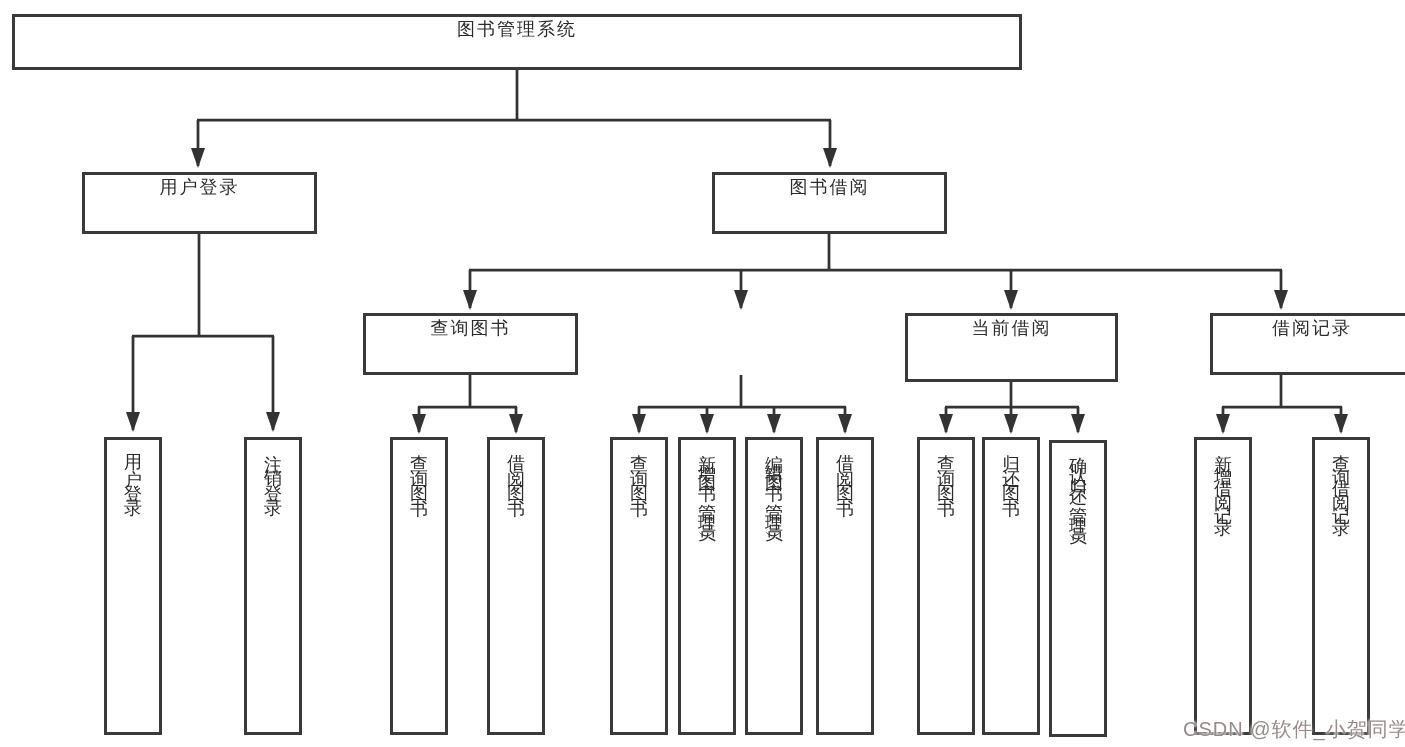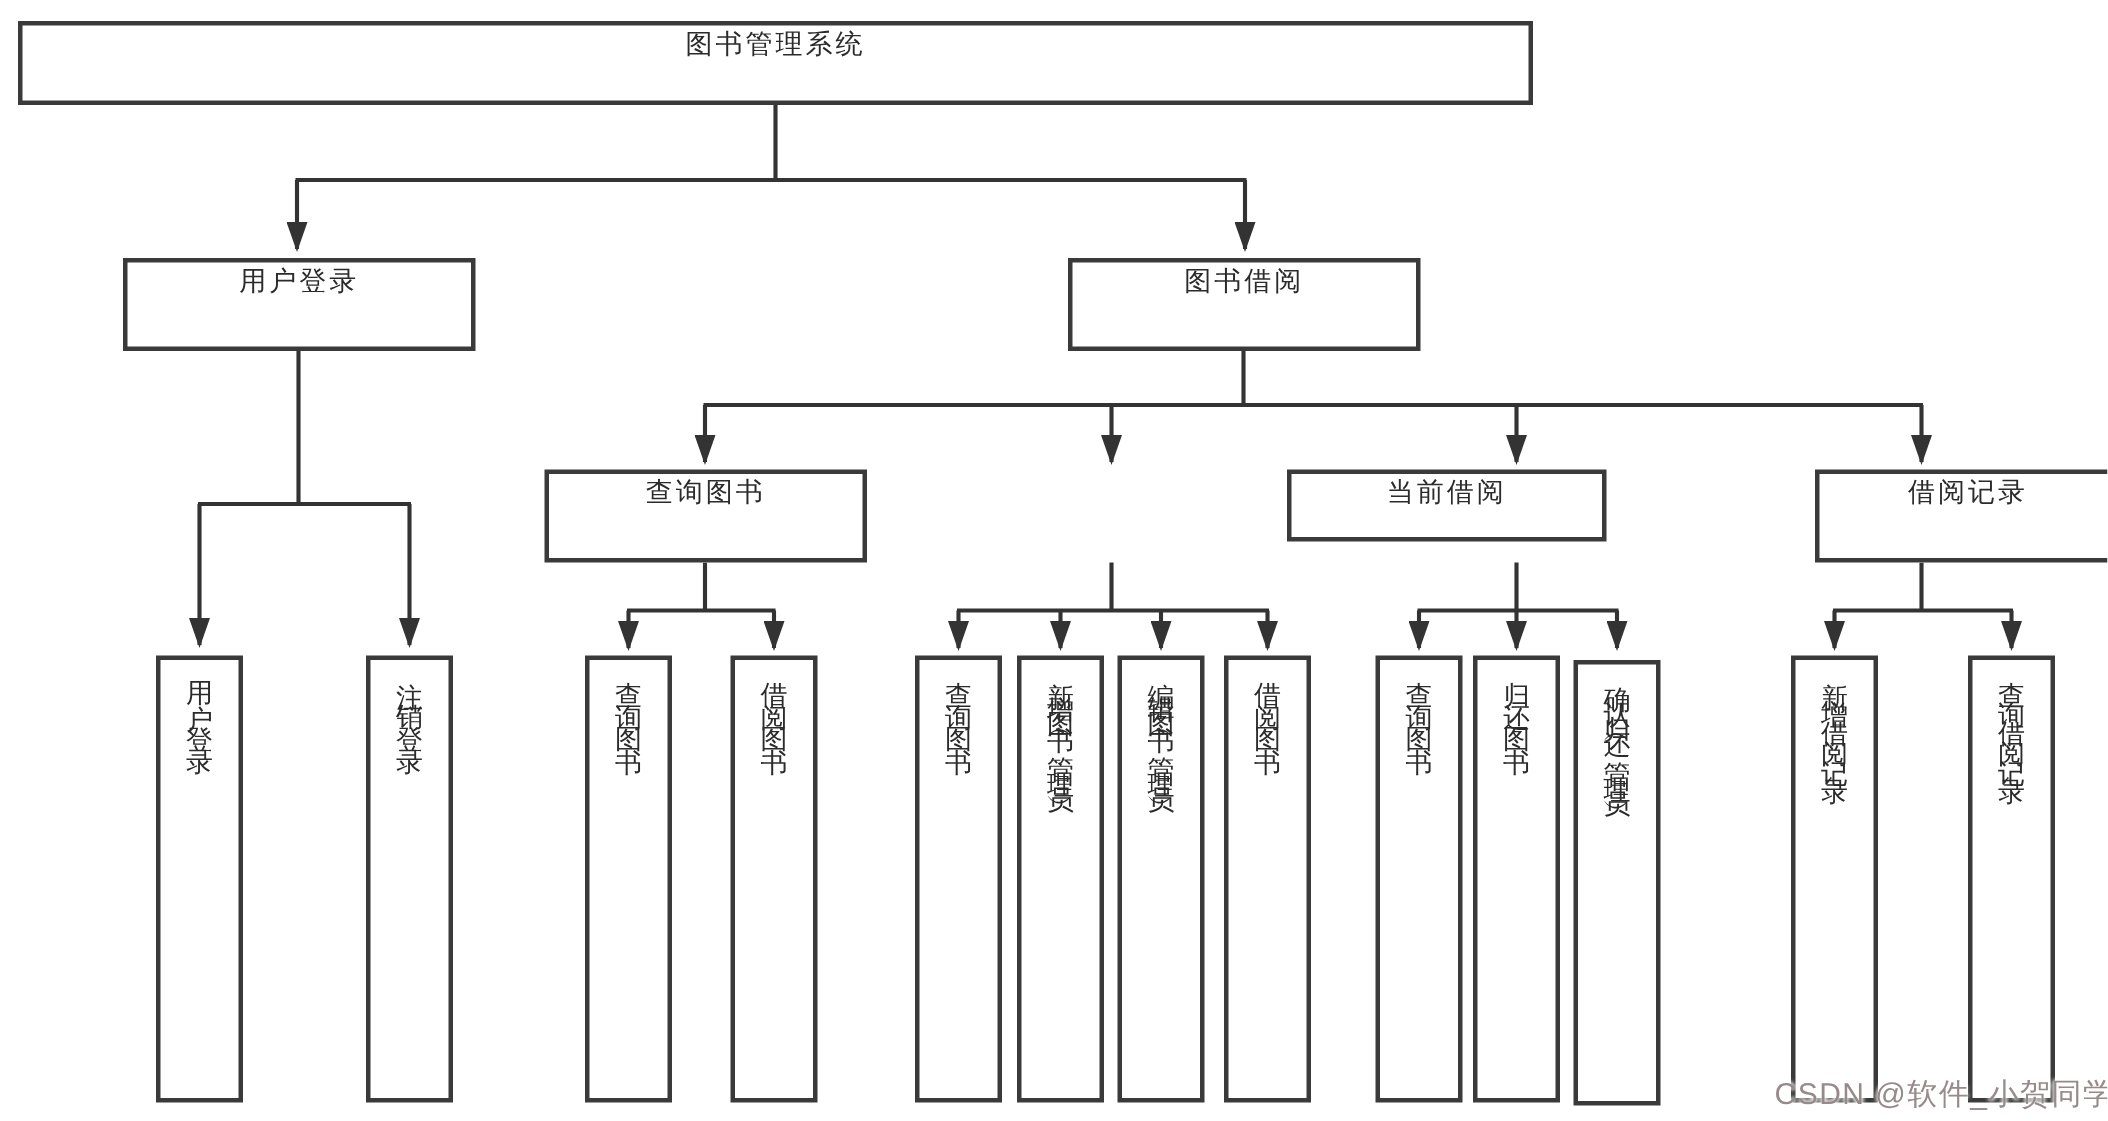--- a/index.html
+++ b/index.html
@@ -91,21 +91,21 @@
   <div class="node h-node" style="left:82px;top:172px;width:235px;height:62px;">
     <span>用户登录</span>
   </div>
   <div class="node h-node" style="left:712px;top:172px;width:235px;height:62px;">
     <span>图书借阅</span>
   </div>
 
   <div class="node h-node" style="left:363px;top:313px;width:215px;height:62px;">
     <span>查询图书</span>
   </div>
-  <div class="node h-node" style="left:858px;top:313px;width:213px;height:48px;font-family:Liberation Serif, serif;">
+  <div class="node h-node" style="left:905px;top:313px;width:213px;height:69px;font-family:Liberation Serif, serif;">
     <span>当前借阅</span>
   </div>
   <div class="node h-node" style="left:1175px;top:313px;width:204px;height:62px;margin-left:35px;">
     <span>借阅记录</span>
   </div>
 
   <div class="node v-node sp-lg" style="left:104px;">
     <span class="vtext">用户登录</span>
   </div>
   <div class="node v-node sp-lg" style="left:244px;">

